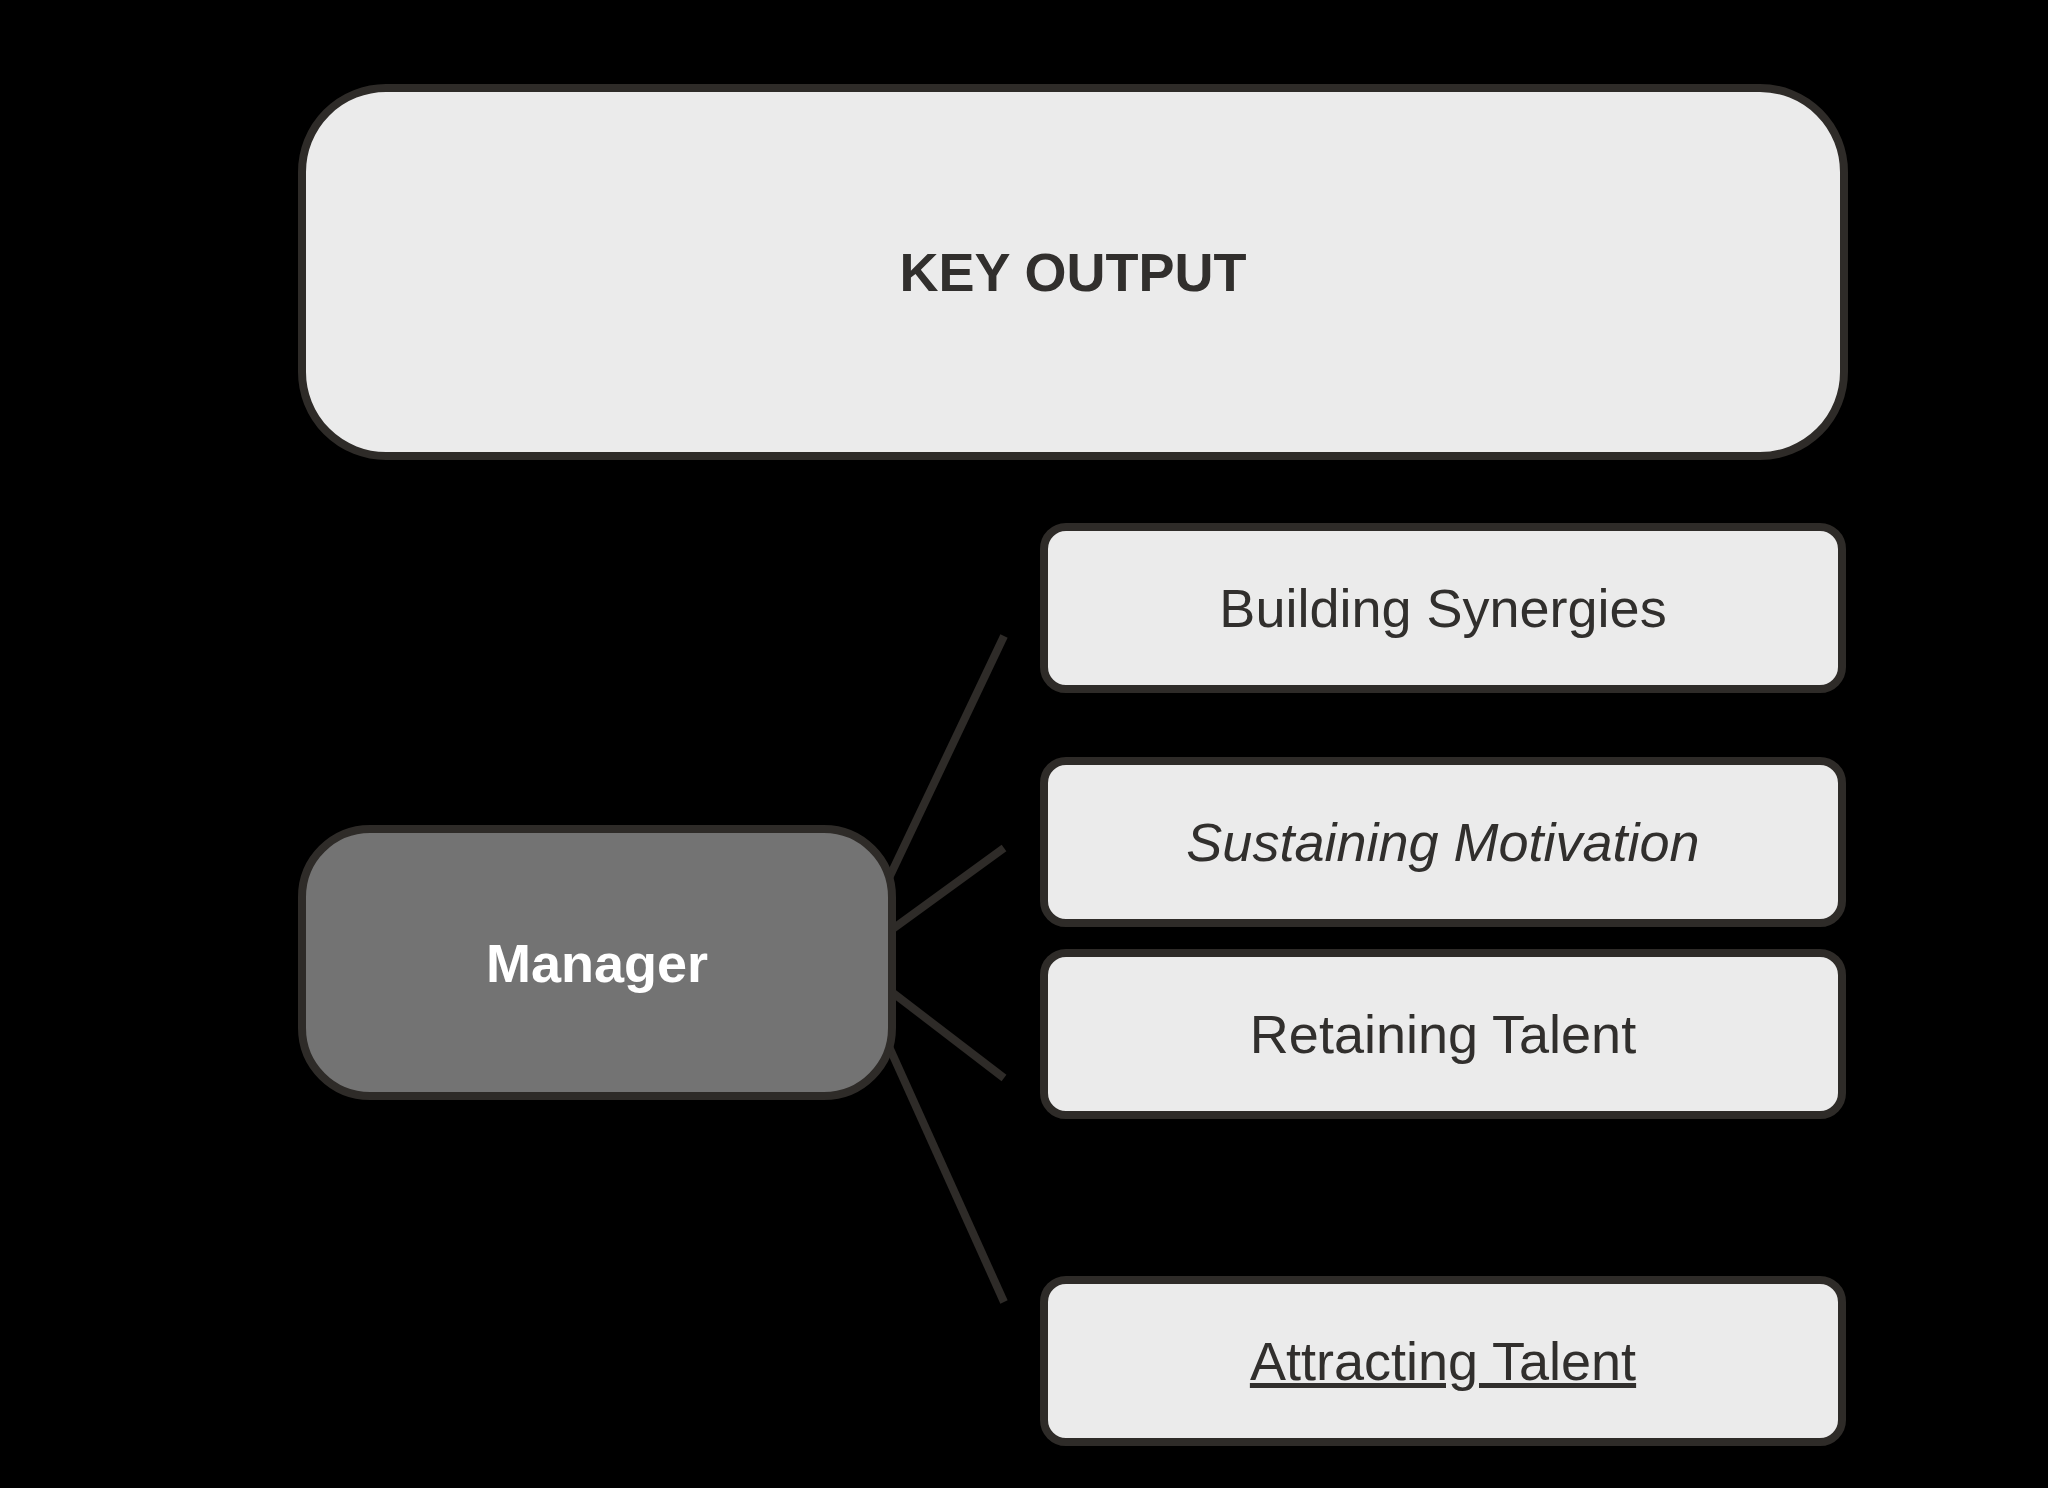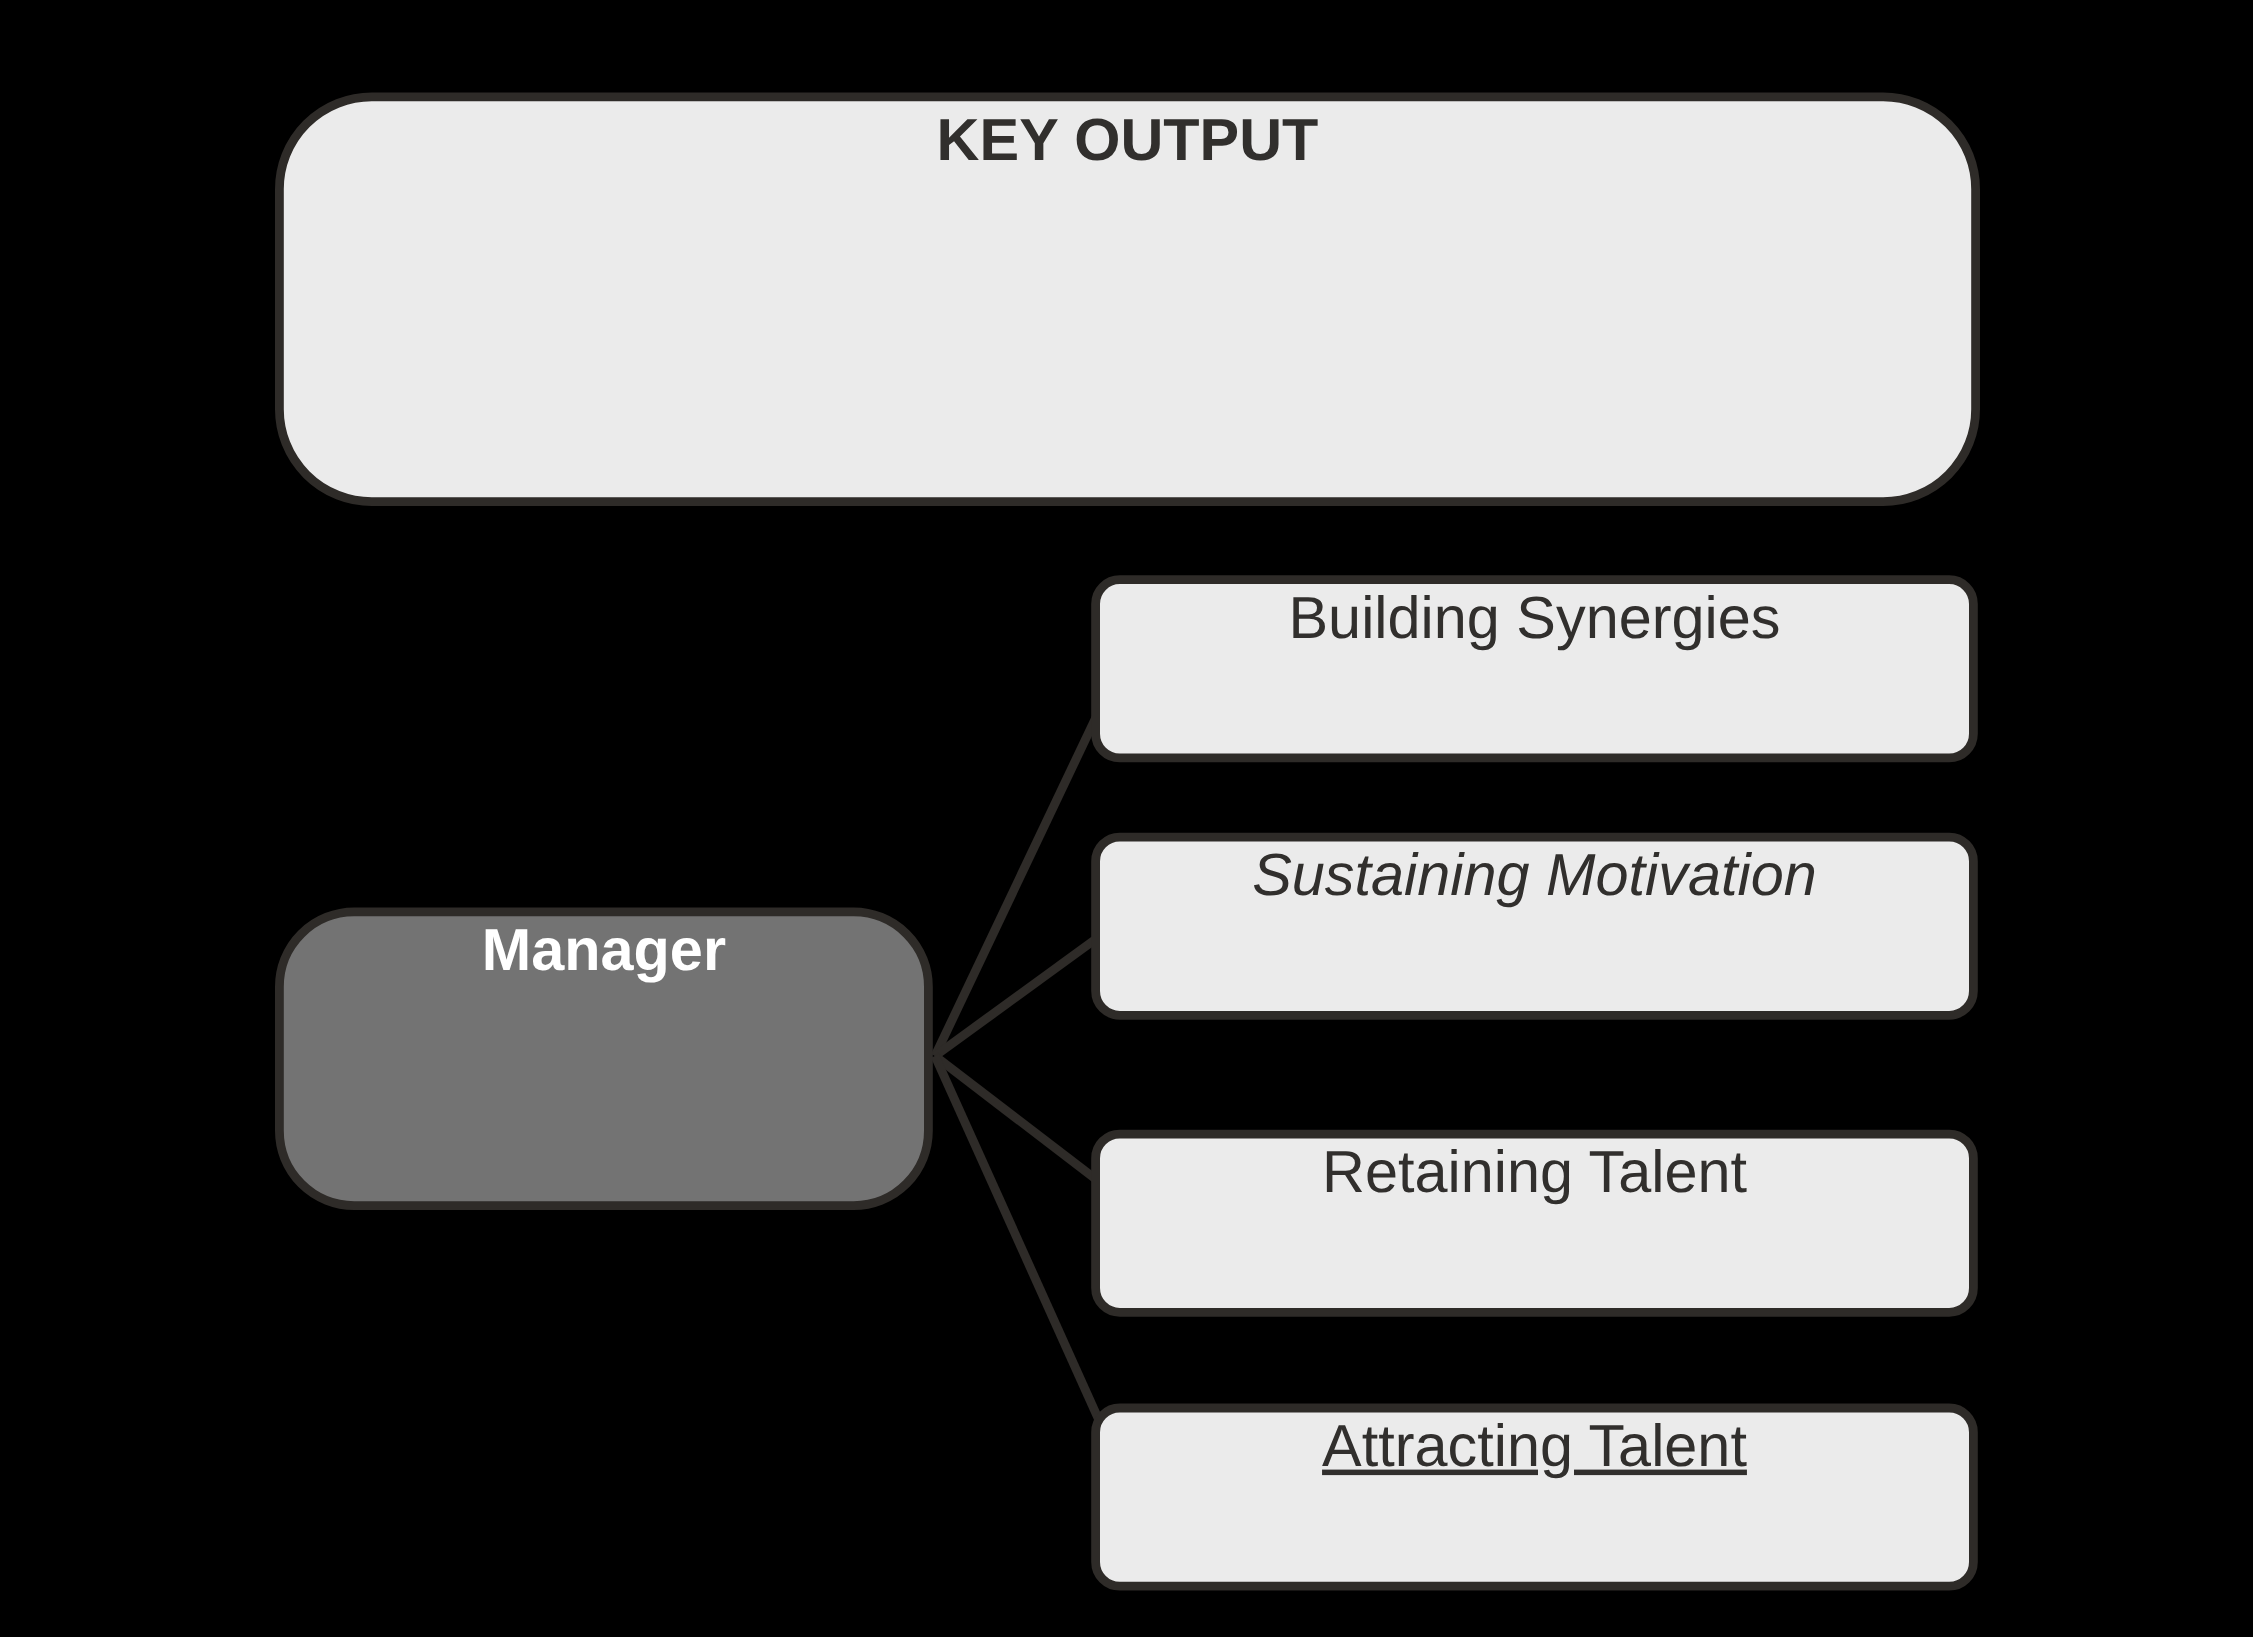--- a/index.html
+++ b/index.html
@@ -23,22 +23,24 @@
     height: 1488px;
   }
   .box {
     position: absolute;
     box-sizing: border-box;
     background: #ebebeb;
     border: 8px solid #2e2b28;
     display: flex;
     flex-direction: column;
     align-items: center;
+    justify-content: center;
     text-align: center;
     color: #312f2d;
+    margin-left: 48px;
   }
   .key-output {
     left: 250px;
     top: 84px;
     width: 1550px;
     height: 376px;
     border-radius: 88px;
     font-size: 54px;
     line-height: 70px;
   }
@@ -58,21 +60,21 @@
   }
   .branch {
     left: 992px;
     width: 806px;
     height: 170px;
     border-radius: 26px;
     font-size: 54px;
   }
   .branch-0 { top: 523px; }
   .branch-1 { top: 757px; font-style: italic; }
-  .branch-2 { top: 1027px; }
+  .branch-2 { top: 949px; }
   .branch-3 { top: 1276px; text-decoration: underline; }
 </style>
 </head>
 <body>
 
 <div class="canvas">
 
   <svg class="connectors" viewBox="0 0 2048 1488" xmlns="http://www.w3.org/2000/svg">
     <line x1="850" y1="960" x2="1004" y2="636" stroke="#2e2b28" stroke-width="8"></line>
     <line x1="850" y1="960" x2="1004" y2="848" stroke="#2e2b28" stroke-width="8"></line>

